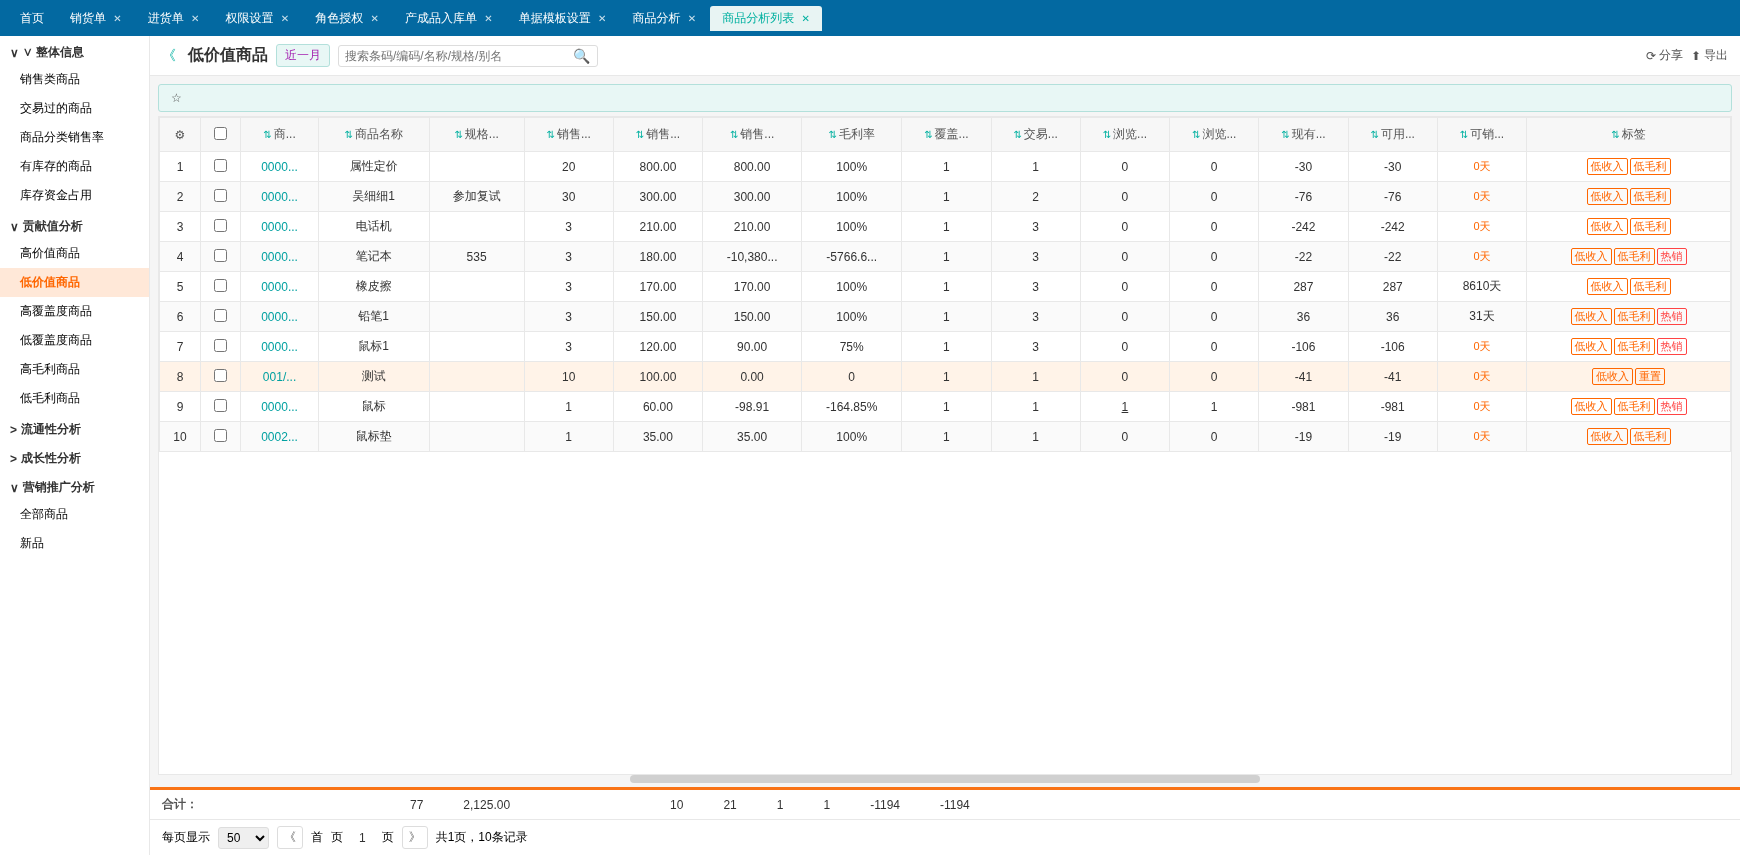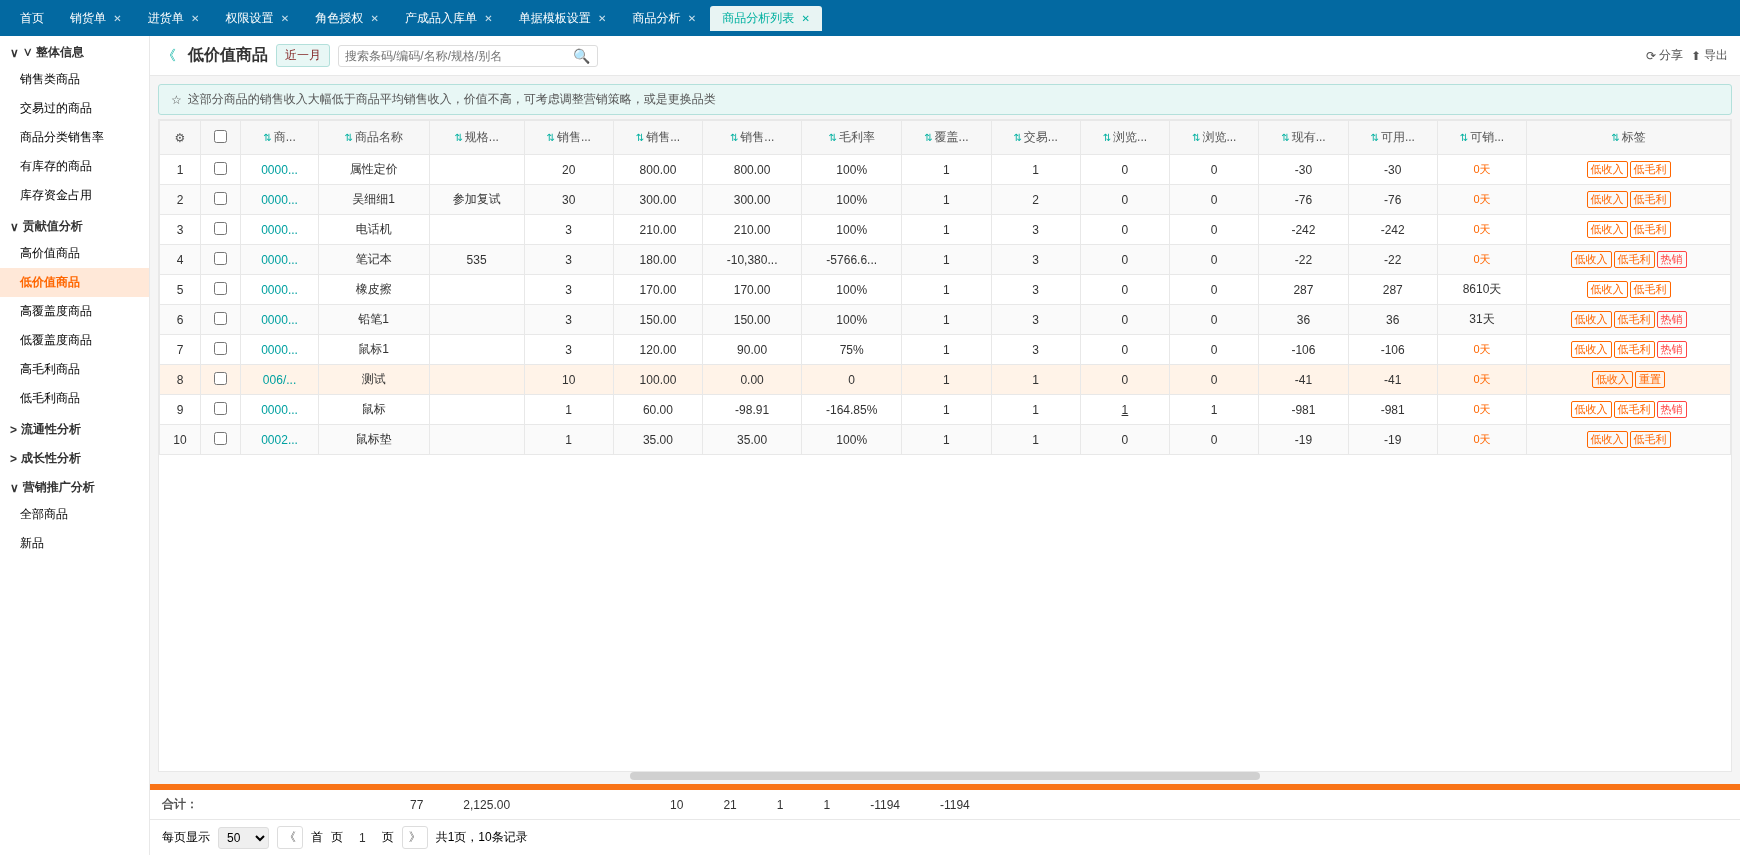--- a/index.html
+++ b/index.html
@@ -62,21 +62,21 @@
       background: #fff;
       padding: 8px 12px;
       display: flex;
       align-items: center;
       gap: 8px;
       border-bottom: 1px solid #e8e8e8;
     }
     .page-title { font-size: 16px; font-weight: bold; color: #333; }
     .filter-btn {
       background: #e8f7f5;
-      color: #7f1d1d;
+      color: #a21caf;
       border: 1px solid #b3e0db;
       border-radius: 3px;
       padding: 2px 8px;
       cursor: pointer;
       font-size: 12px;
     }
     .search-box {
       flex: 1;
       display: flex;
       align-items: center;
@@ -147,21 +147,21 @@
       margin: 0 1px;
     }
     .tag-orange { color: #ff6600; border-color: #ff6600; }
     .tag-red { color: #ff4444; border-color: #ff4444; }
     .underline { text-decoration: underline; cursor: pointer; }
     .days-orange { color: #ff6600; font-size: 11px; }
 
     
     .footer {
       background: #fff;
-      border-top: 6px solid #f97316;
+      border-top: 3px solid #f97316;
       padding: 6px 12px;
       display: flex;
       align-items: center;
     }
     .footer-label { color: #555; margin-right: 12px; font-weight: bold; }
     .footer-values { display: flex; gap: 40px; align-items: center; flex: 1; }
     .footer-val { color: #333; }
 
     
     .pagination {
@@ -270,21 +270,20 @@
         </div>
         <div class="action-btn">
           <span>⬆</span>
           <span>导出</span>
         </div>
       </div>
     </div>
 
     <div class="info-bar">
       <span>☆</span>
-      <span>这部分商品的销售收入大幅低于商品平均销售收入，价值不高，可考虑调整营销策略，或是更换品类</span>
     </div>
 
     <div class="table-container">
       <table>
         <thead>
           <tr>
             <th>⚙</th>
             <th><input type="checkbox" style=""></th>
             <th><span class="sort-icon">⇅</span>商...</th>
             <th><span class="sort-icon">⇅</span>商品名称</th>
@@ -433,21 +432,21 @@
     <td><span class="">0</span></td>
     <td>0</td>
     <td>-106</td>
     <td>-106</td>
     <td class="days-orange">0天</td>
     <td><span class="tag tag-orange">低收入</span><span class="tag tag-orange">低毛利</span><span class="tag tag-red">热销</span></td>
   </tr>
             <tr class="highlight">
     <td>8</td>
     <td><input type="checkbox" style=""></td>
-    <td style="color:#00a0a0;cursor:pointer;">006/...</td>
+    <td style="color:#00a0a0;cursor:pointer;">001/...</td>
     <td>测试</td>
     <td></td>
     <td>10</td>
     <td>100.00</td>
     <td>0.00</td>
     <td>0</td>
     <td>1</td>
     <td>1</td>
     <td><span class="">0</span></td>
     <td>0</td>

